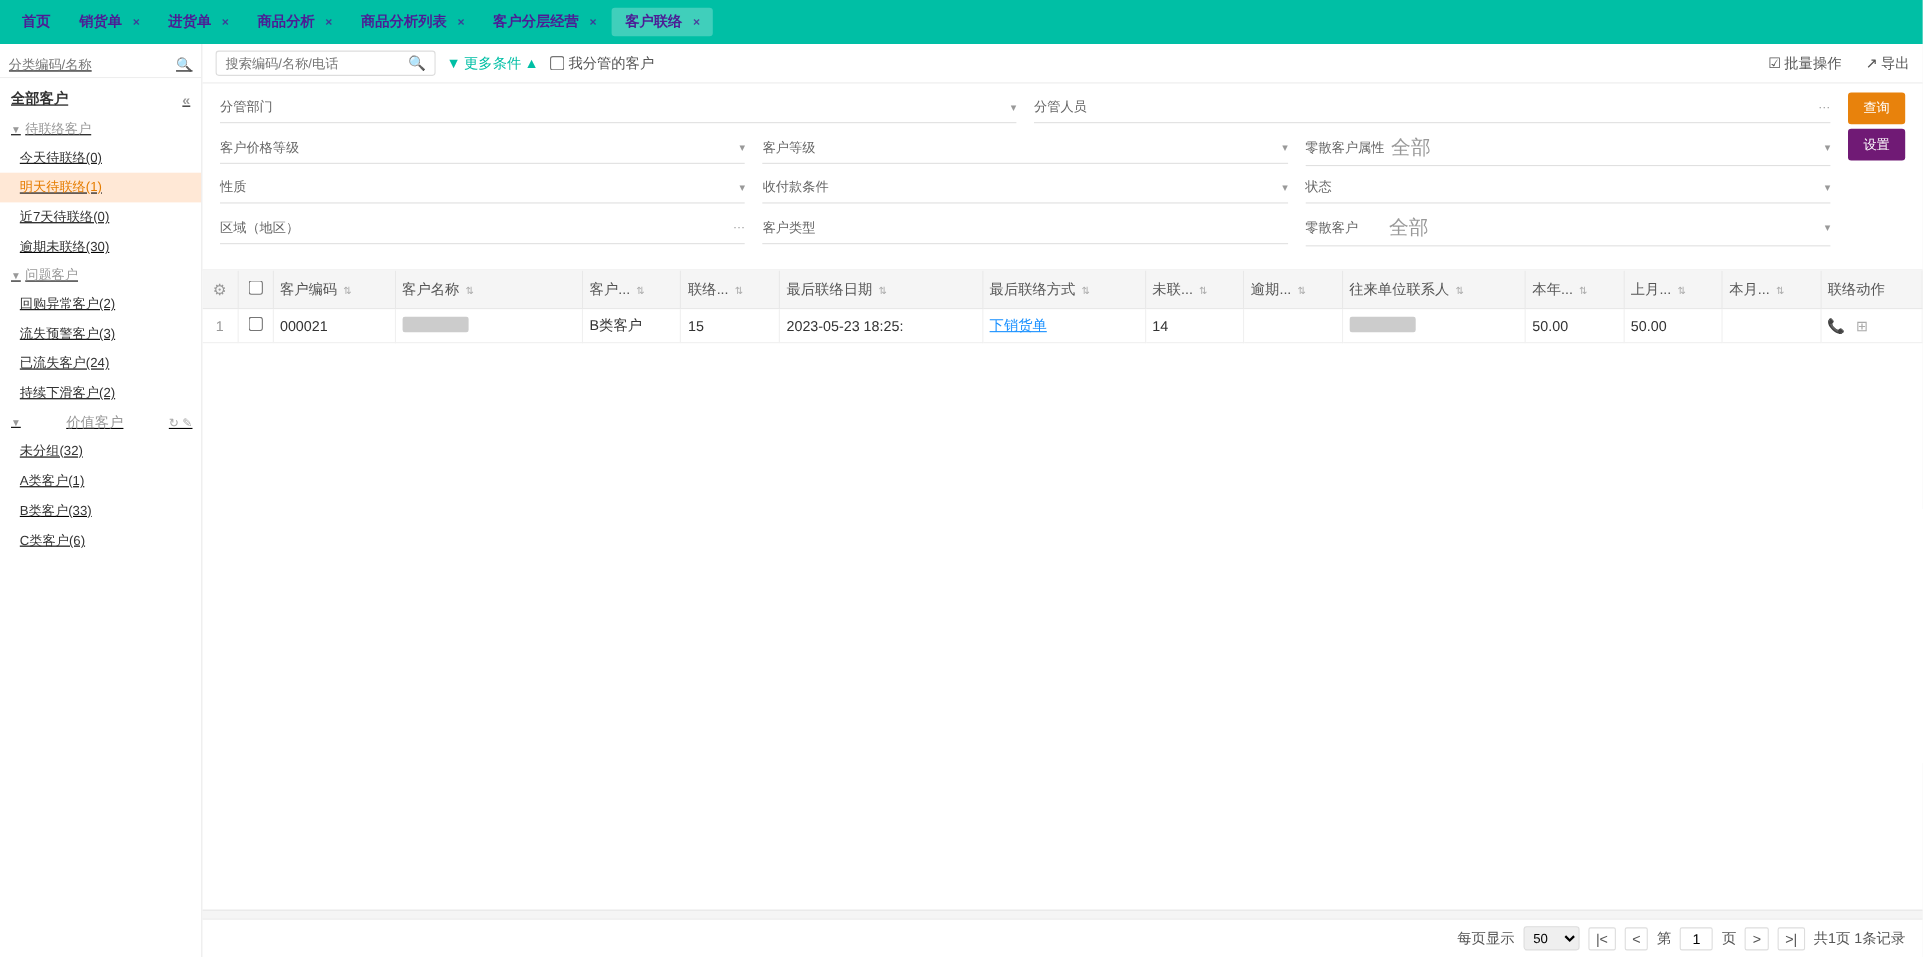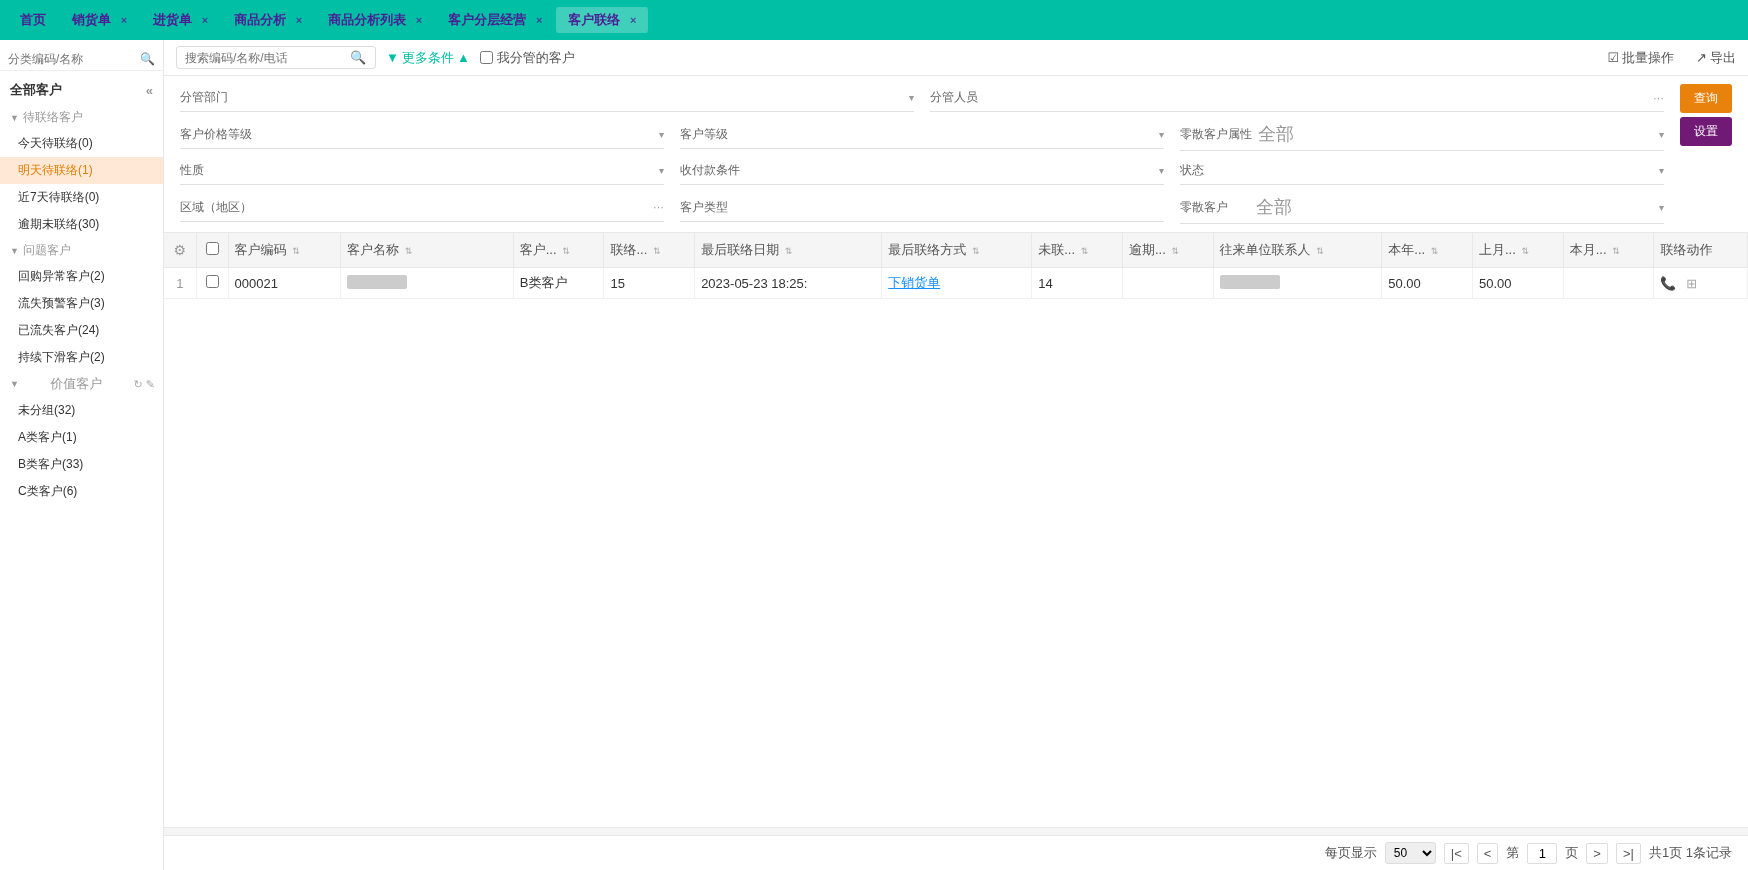--- a/index.html
+++ b/index.html
@@ -27,26 +27,27 @@
     .nav-item .close-x { margin-left: 6px; font-size: 11px; opacity: 0.8; }
 
     
     .main-layout {
       display: flex;
       height: calc(100vh - 40px);
     }
 
     
     .sidebar {
-      width: 164px;
+      width: 184px;
       background: #fff;
       border-right: 1px solid #e8e8e8;
       overflow-y: auto;
       flex-shrink: 0;
       padding: 8px 0;
+      text-decoration: underline;
     }
     .sidebar-search {
       display: flex;
       align-items: center;
       padding: 4px 8px;
       border-bottom: 1px solid #eee;
       margin-bottom: 4px;
     }
     .sidebar-search input {
       border: none;
@@ -145,21 +146,21 @@
       background: #fff;
       border-bottom: 1px solid #e8e8e8;
       padding: 8px 16px;
     }
     .filter-row {
       display: flex;
       align-items: center;
       gap: 0;
       margin-bottom: 6px;
     }
-    .filter-row:last-child { margin-bottom: 0; }
+    .filter-row:last-child { margin-bottom: 13px; }
     .filter-cell {
       flex: 1;
       display: flex;
       align-items: center;
       gap: 6px;
       border-bottom: 1px solid #e0e0e0;
       padding: 4px 0;
       margin-right: 16px;
       min-height: 28px;
     }

